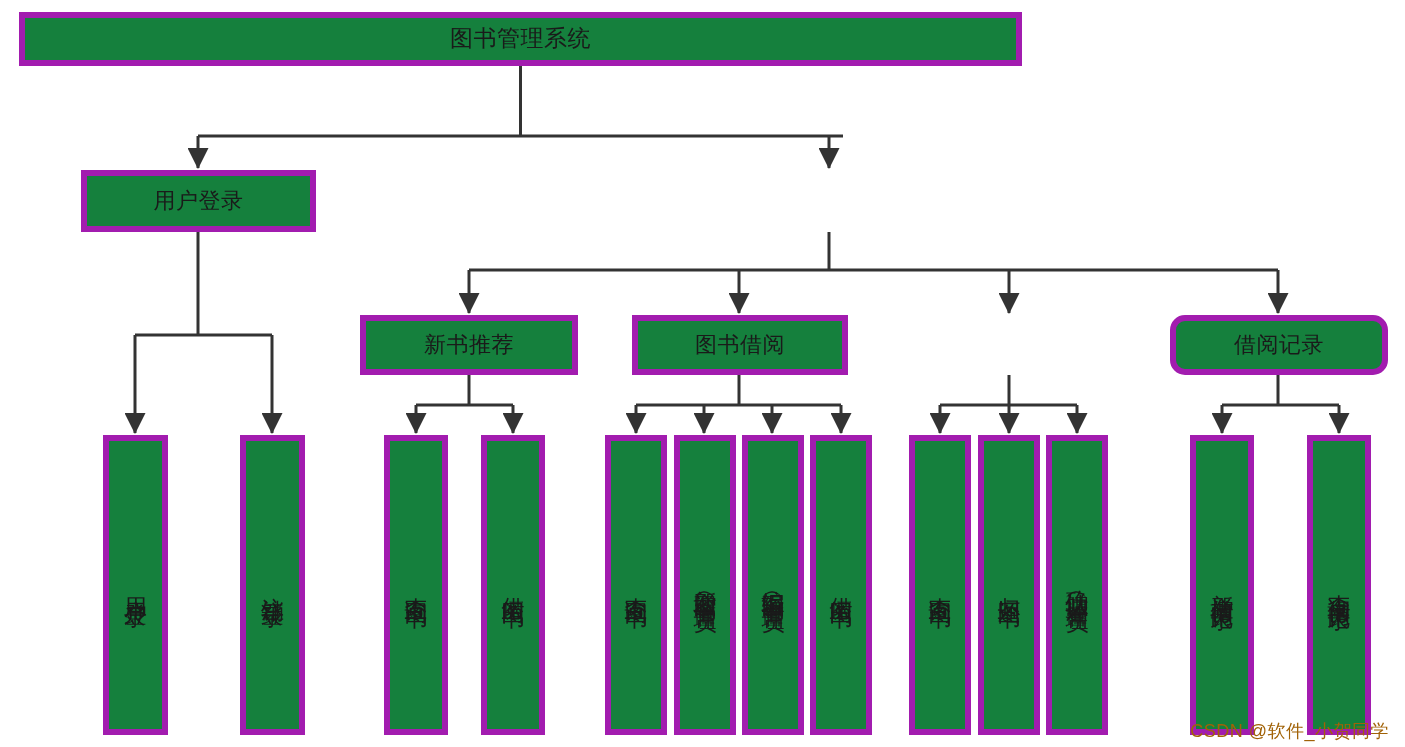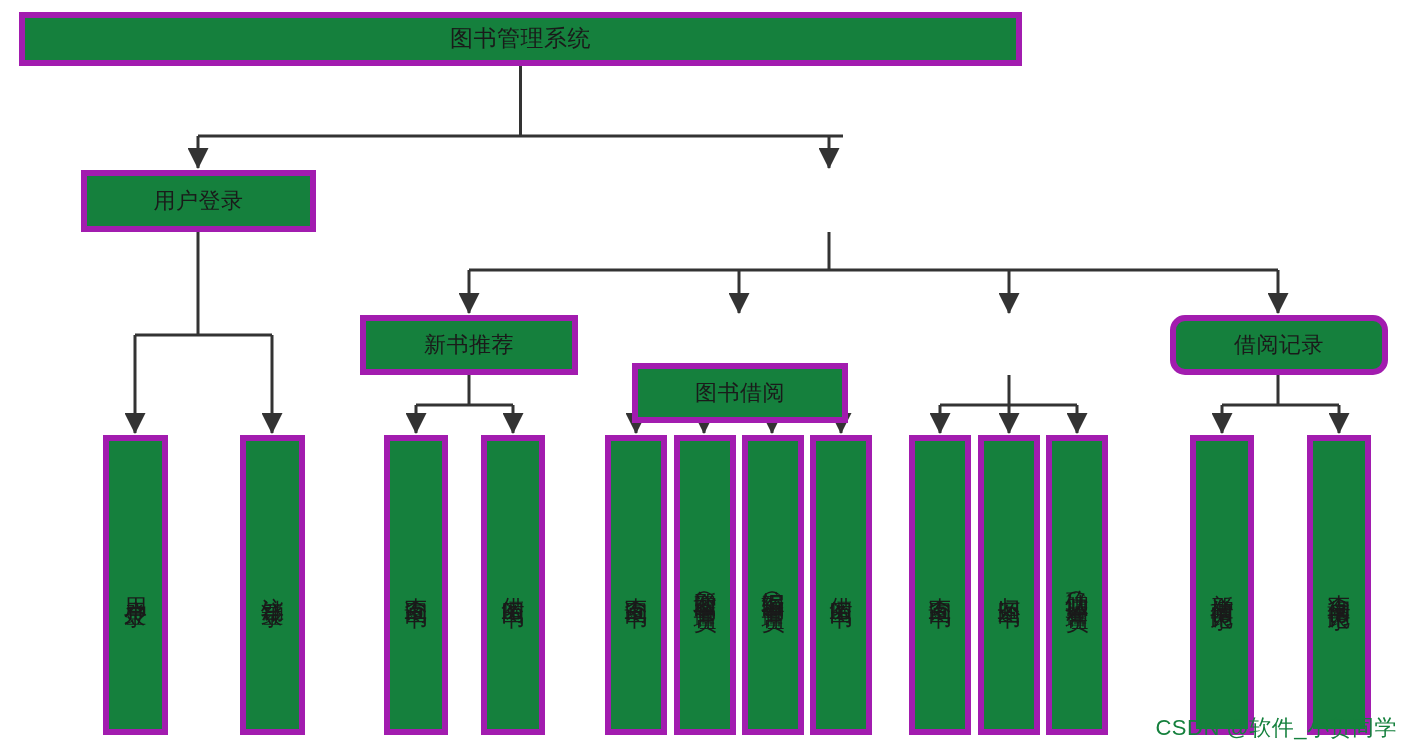--- a/index.html
+++ b/index.html
@@ -59,24 +59,24 @@
     text-orientation: upright;
     font-size: 23px;
     letter-spacing: 3px;
     line-height: 1.0;
   }
   .node.root .lbl {
     font-size: 23px;
   }
   #watermark {
     position: absolute;
-    right: 8px;
+    right: 16px;
     bottom: 4px;
-    font-size: 22px;
-    color: #15803d;
+    font-size: 18px;
+    color: #a16207;
     letter-spacing: 0.5px;
     z-index: 5;
     white-space: nowrap;
   }
 </style>
 </head>
 <body>
 
 <div id="canvas">
 
@@ -134,21 +134,21 @@
     <span class="lbl">图书管理系统</span>
   </div>
 
   <div class="node horiz" style="left:81px; top:170px; width:235px; height:62px;">
     <span class="lbl">用户登录</span>
   </div>
 
   <div class="node horiz" style="left:360px; top:315px; width:218px; height:60px;">
     <span class="lbl">新书推荐</span>
   </div>
-  <div class="node horiz" style="left:632px; top:315px; width:216px; height:60px;margin-top:48px;">
+  <div class="node horiz" style="left:632px; top:315px; width:216px; height:60px;">
     <span class="lbl">图书借阅</span>
   </div>
   <div class="node horiz" style="left:1170px; top:315px; width:218px; height:60px;border-radius:15px;">
     <span class="lbl">借阅记录</span>
   </div>
 
   <div class="node vert" style="left:103px; top:435px; width:65px; height:300px;">
     <span class="lbl">用户登录</span>
   </div>
   <div class="node vert" style="left:240px; top:435px; width:65px; height:300px;">

